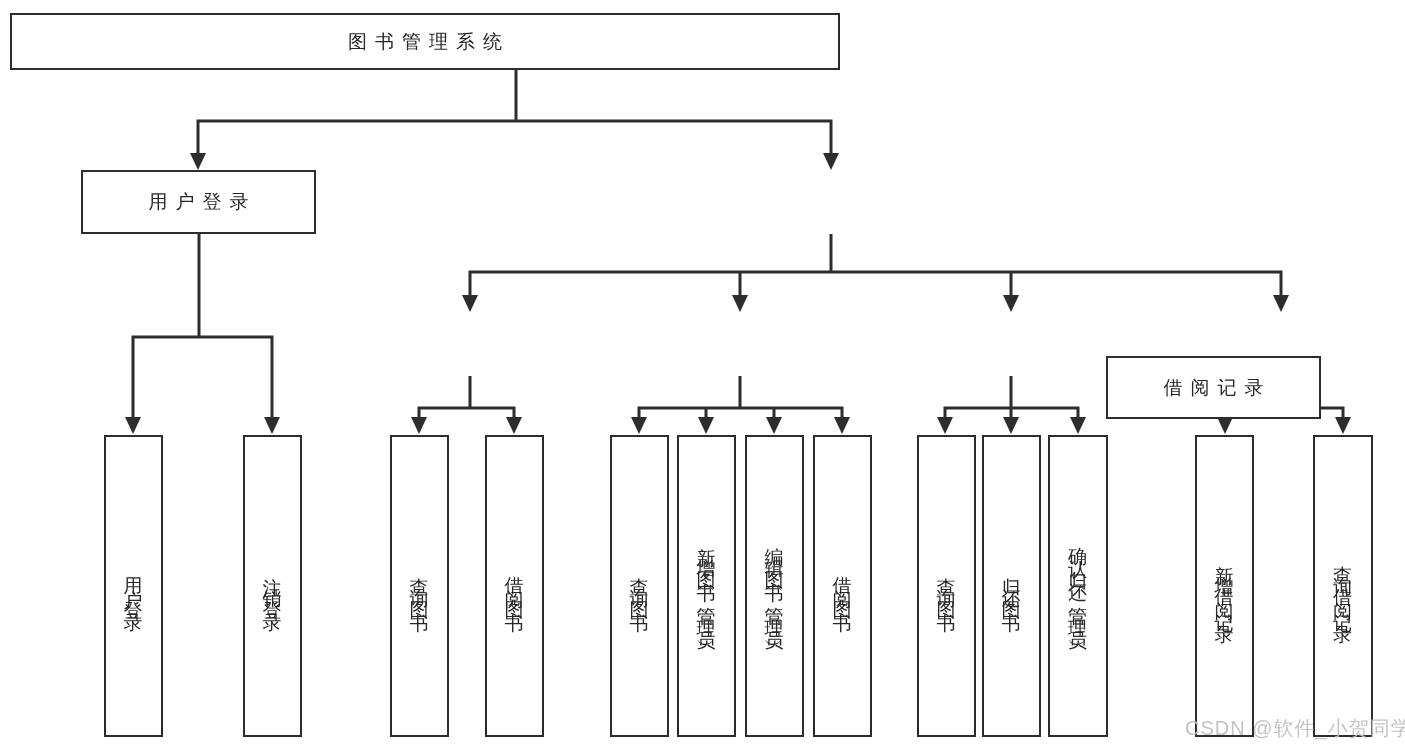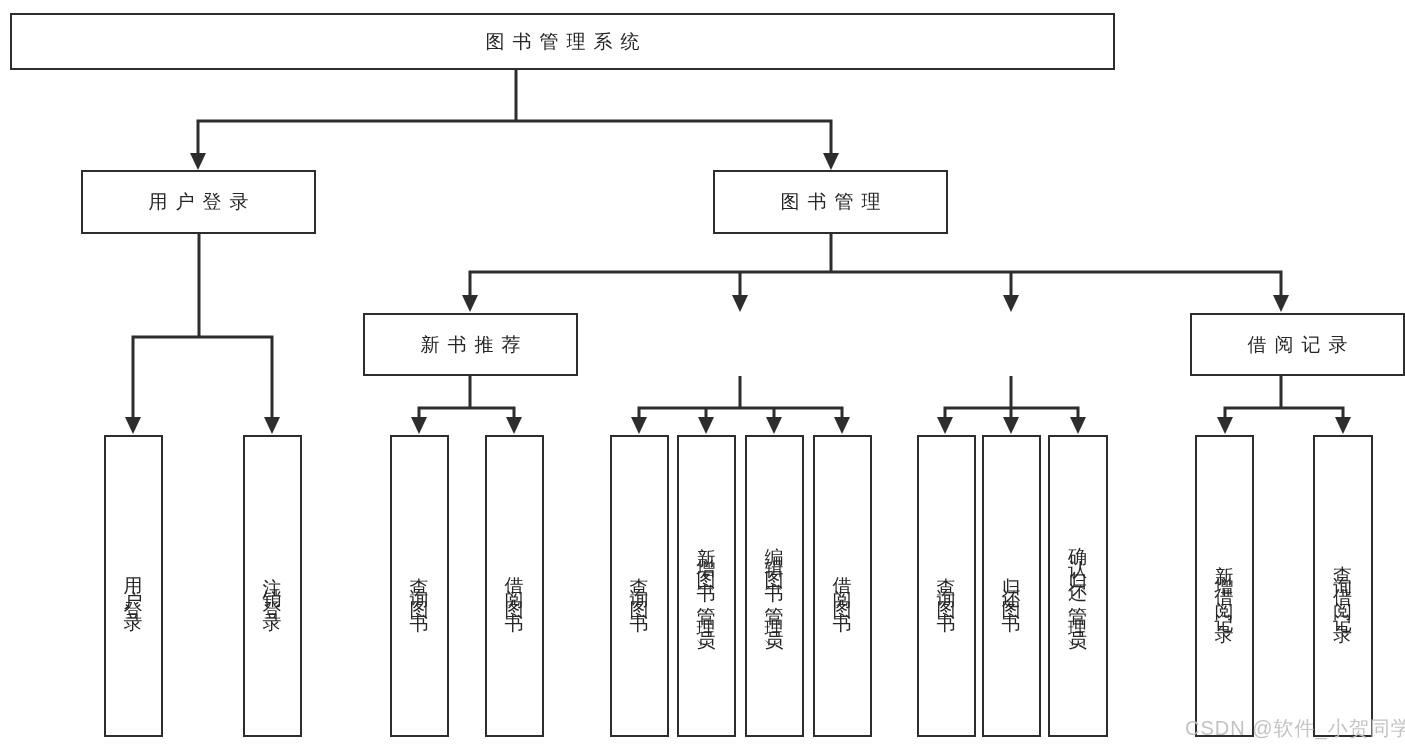--- a/index.html
+++ b/index.html
@@ -32,27 +32,27 @@
   .lvl2 { top: 170px; width: 235px; height: 64px; }
   .lvl3 { top: 313px; width: 215px; height: 63px; }
   .leaf {
     top: 435px; width: 59px; height: 302px;
     writing-mode: vertical-rl;
     text-orientation: mixed;
     font-size: 19px;
     letter-spacing: 12px;
     line-height: 1;
   }
-  #node-root   { left: 10px;  top: 13px; width: 1105px; height: 57px; }
+  #node-root   { left: 10px;  top: 13px; width: 830px; height: 57px; }
   #node-login  { left: 81px;  }
   #node-mgmt   { left: 713px; }
   #node-rec    { left: 363px; }
   #node-bor    { left: 633px; }
   #node-cur    { left: 903px; }
-  #node-recd   { left: 1190px; }
+  #node-recd   { left: 1106px; margin-top: 43px; }
   #leaf-login-0 { left: 104px; }
   #leaf-login-1 { left: 243px; }
   #leaf-rec-0   { left: 390px; }
   #leaf-rec-1   { left: 485px; }
   #leaf-bor-0   { left: 610px; }
   #leaf-bor-1   { left: 677px; }
   #leaf-bor-2   { left: 745px; }
   #leaf-bor-3   { left: 813px; }
   #leaf-cur-0   { left: 917px; }
   #leaf-cur-1   { left: 982px; }
@@ -111,23 +111,21 @@
     <polygon class="head" points="1070,417 1086,417 1078,434"></polygon>
 
     <path class="stroke" d="M1281 376 V408 M1225 420 V408 H1343 V420"></path>
     <polygon class="head" points="1217,417 1233,417 1225,434"></polygon>
     <polygon class="head" points="1335,417 1351,417 1343,434"></polygon>
   </svg>
 
   <div class="box h-label" id="node-root">图书管理系统</div>
 
   <div class="box h-label lvl2" id="node-login">用户登录</div>
-  <div class="box h-label lvl2" id="node-mgmt">图书管理</div>
 
-  <div class="box h-label lvl3" id="node-rec">新书推荐</div>
   <div class="box h-label lvl3" id="node-recd">借阅记录</div>
 
   <div class="box leaf" id="leaf-login-0">用户登录</div>
   <div class="box leaf" id="leaf-login-1">注销登录</div>
 
   <div class="box leaf" id="leaf-rec-0">查询图书</div>
   <div class="box leaf" id="leaf-rec-1">借阅图书</div>
 
   <div class="box leaf" id="leaf-bor-0">查询图书</div>
   <div class="box leaf" id="leaf-bor-1">新增图书（管理员）</div>

